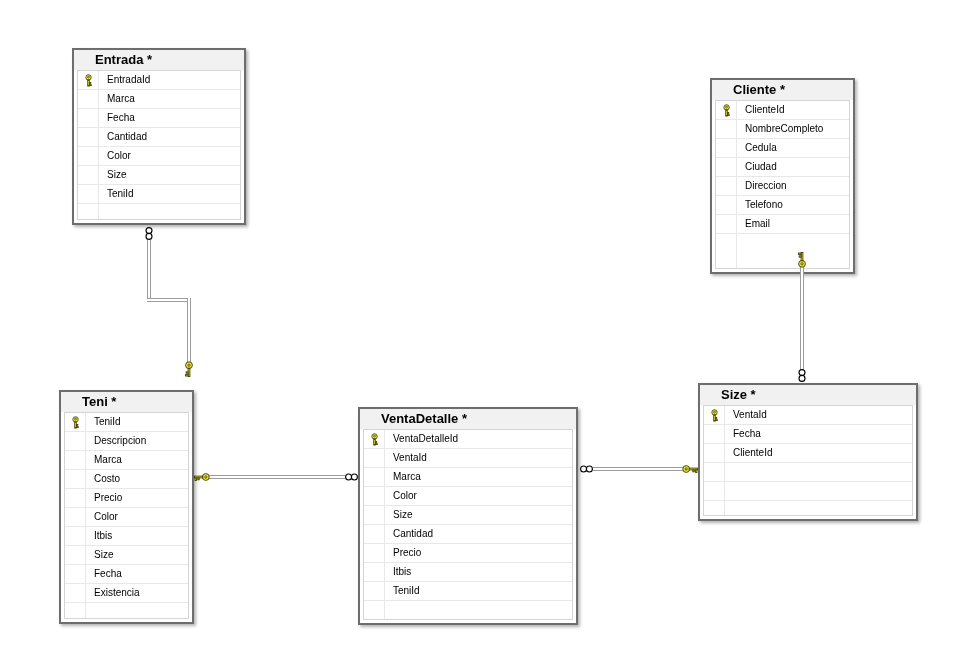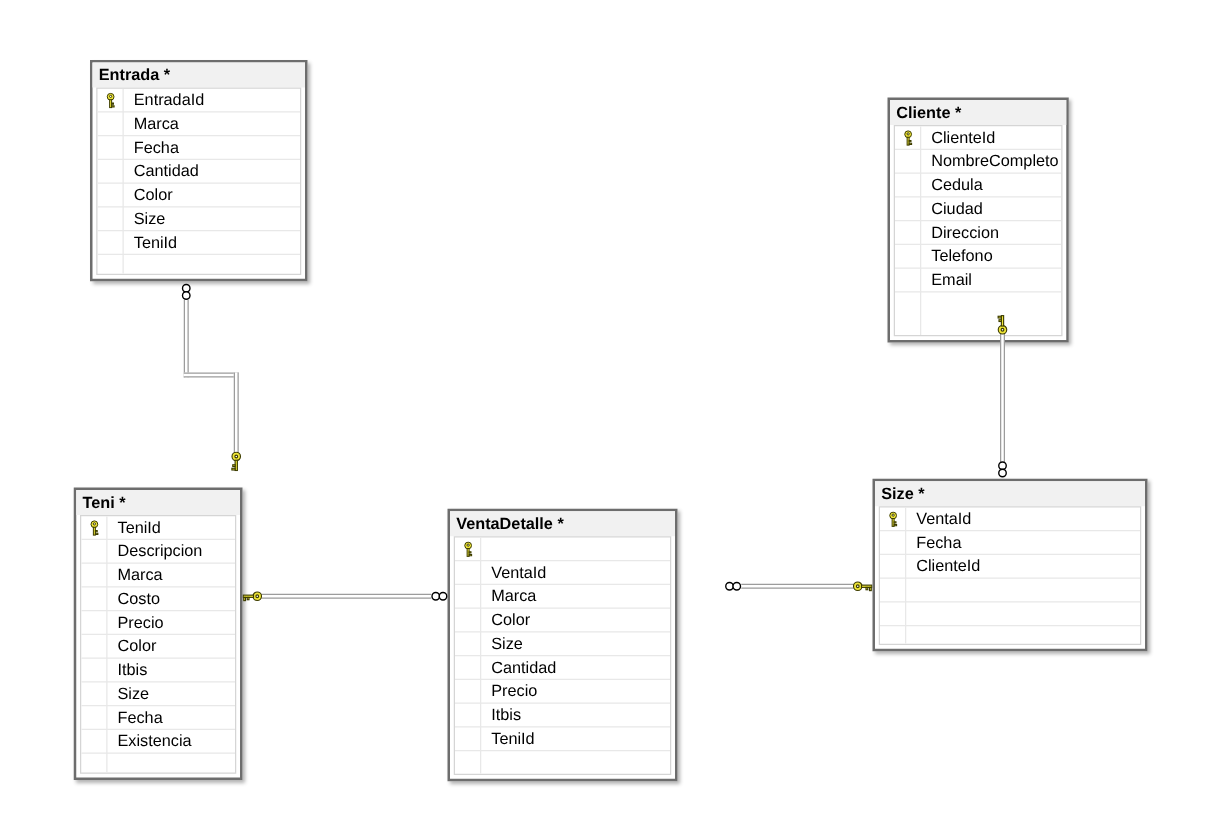--- a/index.html
+++ b/index.html
@@ -11,31 +11,31 @@
     position:relative;width:970px;height:664px;background:#fff;
     font-family:"Liberation Sans",sans-serif;overflow:hidden;
   }
   .db-table{
     position:absolute;background:#fff;border:2px solid var(--tborder);
     box-shadow:2px 2px 3px rgba(0,0,0,.30);box-sizing:border-box;
   }
   .db-title{
     height:20px;line-height:20px;background:var(--titlebg);
     font-size:13px;font-weight:bold;color:var(--text);
-    padding-left:5px;white-space:nowrap;overflow:hidden;
+    padding-left:21px;white-space:nowrap;overflow:hidden;
   }
   .db-grid{
     position:absolute;left:3px;right:3px;top:20px;bottom:3px;
     border:1px solid var(--gridborder);overflow:hidden;background:#fff;
   }
   .vsep{position:absolute;left:20px;top:0;bottom:0;width:1px;background:var(--rowline);}
   .db-row{display:flex;height:19px;box-sizing:border-box;border-bottom:1px solid var(--rowline);}
   .icon-cell{width:20px;flex:0 0 20px;display:flex;align-items:center;justify-content:center;}
   .name-cell{
-    flex:1;font-size:13px;line-height:18px;padding-left:9px;color:var(--text);
+    flex:1;font-size:10px;line-height:18px;padding-left:9px;color:var(--text);
     white-space:nowrap;overflow:hidden;
   }
   .conn{position:absolute;box-sizing:border-box;background:#fff;}
   .conn-h{border-top:1px solid var(--conn);border-bottom:1px solid var(--conn);height:4px;}
   .conn-v{border-left:1px solid var(--conn);border-right:1px solid var(--conn);width:4px;}
   .sym{position:absolute;line-height:0;}
 </style>
 </head>
 <body>
 
@@ -177,36 +177,37 @@
         <div class="db-row">
           <div class="icon-cell"></div>
           <div class="name-cell">Fecha</div>
         </div>
         <div class="db-row">
           <div class="icon-cell"></div>
           <div class="name-cell">Existencia</div>
         </div>
       </div>
     </div>
-    <div class="db-table" style="left: 358px; top: 407px; width: 184px; height: 218px;">
+    <div class="db-table" style="left: 358px; top: 407px; width: 220px; height: 218px;">
       <div class="db-title">VentaDetalle *</div>
       <div class="db-grid">
         <div class="vsep"></div>
         <div class="db-row">
           <div class="icon-cell">
             <svg width="9" height="13" viewBox="0 0 9 13">
               <g fill="#f0e637" stroke="#3c3c00" stroke-width="0.8">
                 <circle cx="4.5" cy="3.4" r="2.7"></circle>
                 <rect x="3.7" y="5.8" width="1.6" height="6.3"></rect>
                 <rect x="5.3" y="8.4" width="1.5" height="1"></rect>
                 <rect x="5.3" y="10.6" width="2" height="1"></rect>
                 <circle cx="4.5" cy="3.1" r="0.9" fill="#fff"></circle>
               </g>
             </svg>
           </div>
+          <div class="name-cell">VentaDetalleId</div>
         </div>
         <div class="db-row">
           <div class="icon-cell"></div>
           <div class="name-cell">VentaId</div>
         </div>
         <div class="db-row">
           <div class="icon-cell"></div>
           <div class="name-cell">Marca</div>
         </div>
         <div class="db-row">

